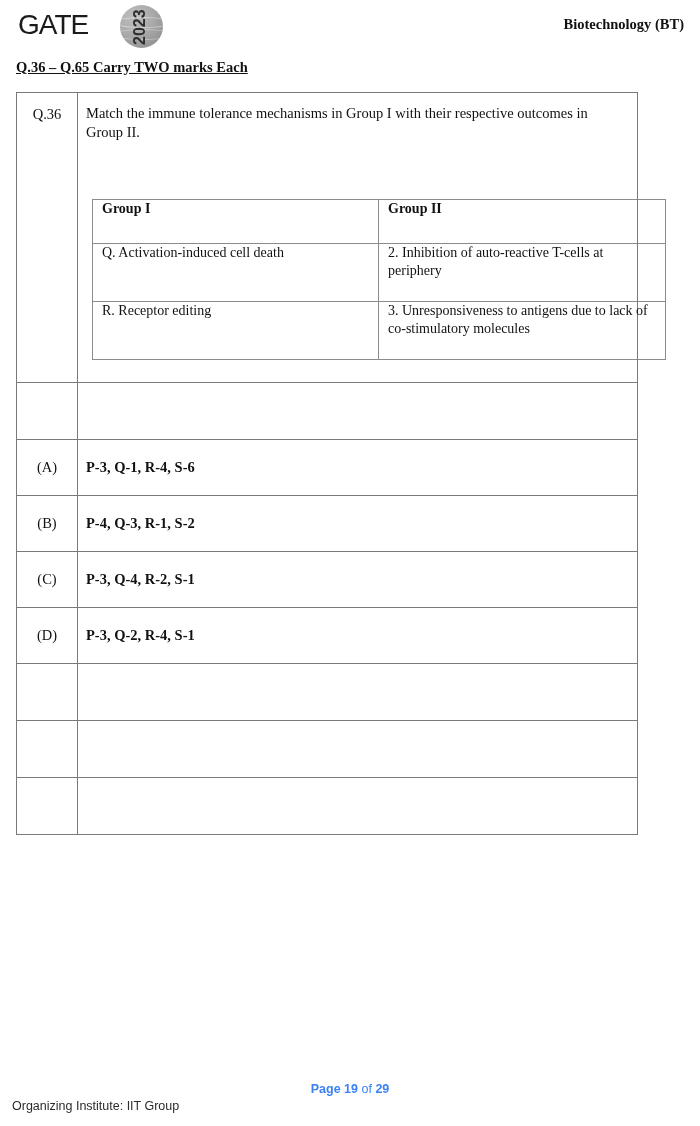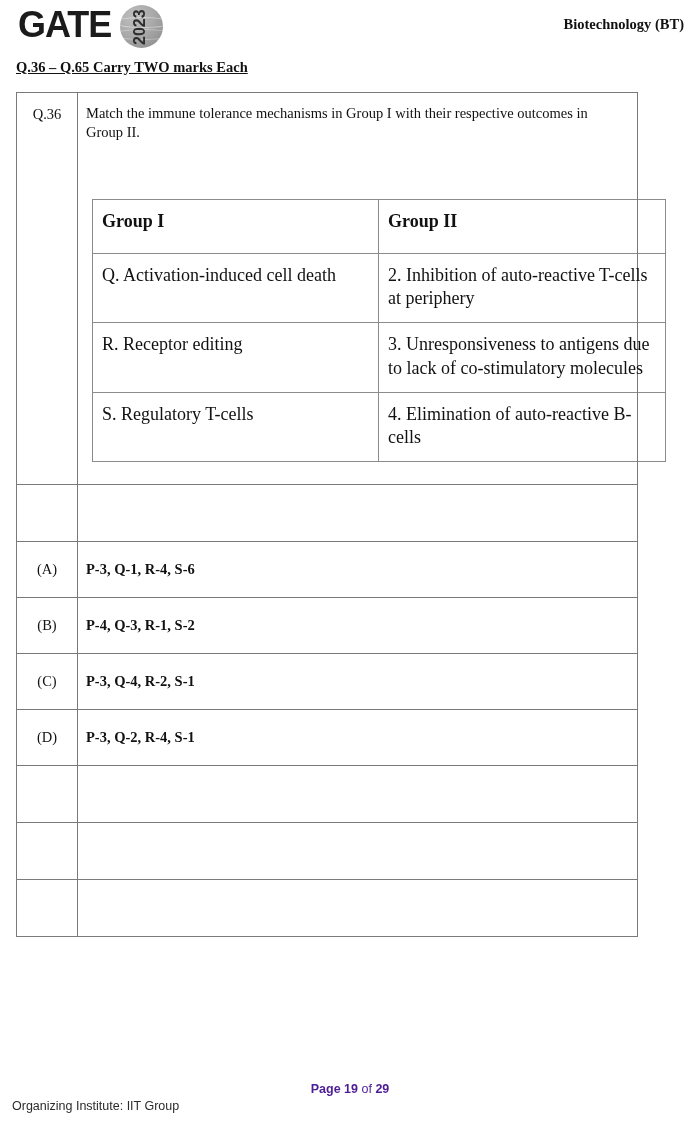--- a/index.html
+++ b/index.html
@@ -29,22 +29,22 @@
     left: 18px;
     top: 2px;
     width: 160px;
     height: 50px;
   }
   .logo-text {
     position: absolute;
     left: 0;
     top: 0;
     font-family: "Liberation Sans", "DejaVu Sans", sans-serif;
-    font-weight: bold;
-    font-size: 36px;
+    font-weight: normal;
+    font-size: 28px;
     letter-spacing: -1px;
     color: #1b1b1b;
     line-height: 46px;
   }
   .logo-globe {
     position: absolute;
     left: 102px;
     top: 3px;
     width: 43px;
     height: 43px;
@@ -150,22 +150,22 @@
   .match-table {
     border-collapse: collapse;
     table-layout: fixed;
     width: 573px;
     margin: 57px 0 12px 6px;
     border: 1.6px solid #8b8b8b;
   }
   .match-table td,
   .match-table th {
     border: 1px solid #8b8b8b;
-    padding: 10px 9px 11px 9px;
-    font-size: 18px;
+    padding: 0 9px 11px 9px;
+    font-size: 14px;
     line-height: 1.32;
     vertical-align: top;
     text-align: left;
   }
   .match-table th {
     font-weight: bold;
     height: 32px;
   }
   .match-col-1 { width: 286px; }
   .match-col-2 { width: 287px; }
@@ -195,21 +195,21 @@
 
   
   .page-number {
     position: absolute;
     top: 1082px;
     left: 0;
     width: 700px;
     text-align: center;
     font-family: "Liberation Sans", "DejaVu Sans", sans-serif;
     font-size: 12.5px;
-    color: #4c1d95;
+    color: #3b82f6;
   }
   .page-number b { font-weight: bold; }
   .page-number .lbl { font-weight: bold; }
   .org-institute {
     position: absolute;
     left: 12px;
     top: 1099px;
     font-family: "Liberation Sans", "DejaVu Sans", sans-serif;
     font-size: 12.5px;
     color: #2b2b2b;
@@ -255,24 +255,20 @@
           </thead>
           <tbody>
             <tr>
               <td class="match-row-cell">Q. Activation-induced cell death</td>
               <td class="match-row-cell">2. Inhibition of auto-reactive T-cells at periphery</td>
             </tr>
             <tr>
               <td class="match-row-cell">R. Receptor editing</td>
               <td class="match-row-cell">3. Unresponsiveness to antigens due to lack of co-stimulatory molecules</td>
             </tr>
-            <tr>
-              <td class="match-row-cell">S. Regulatory T-cells</td>
-              <td class="match-row-cell">4. Elimination of auto-reactive B-cells</td>
-            </tr>
           </tbody>
         </table>
       </td>
     </tr>
 
     <tr class="spacer-row">
       <td></td>
       <td></td>
     </tr>
 

